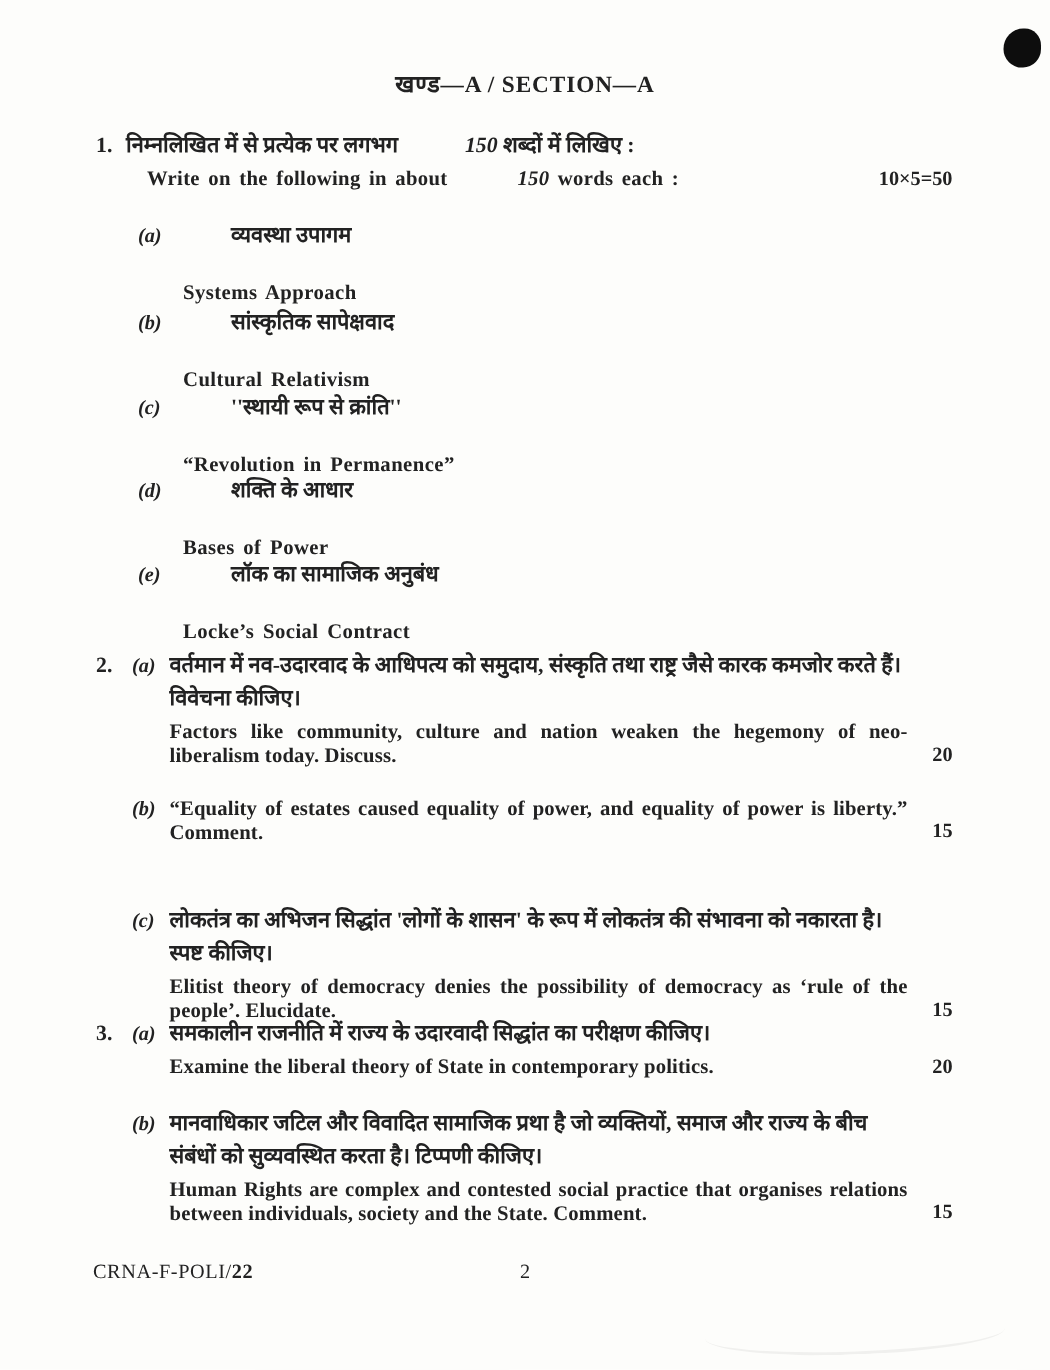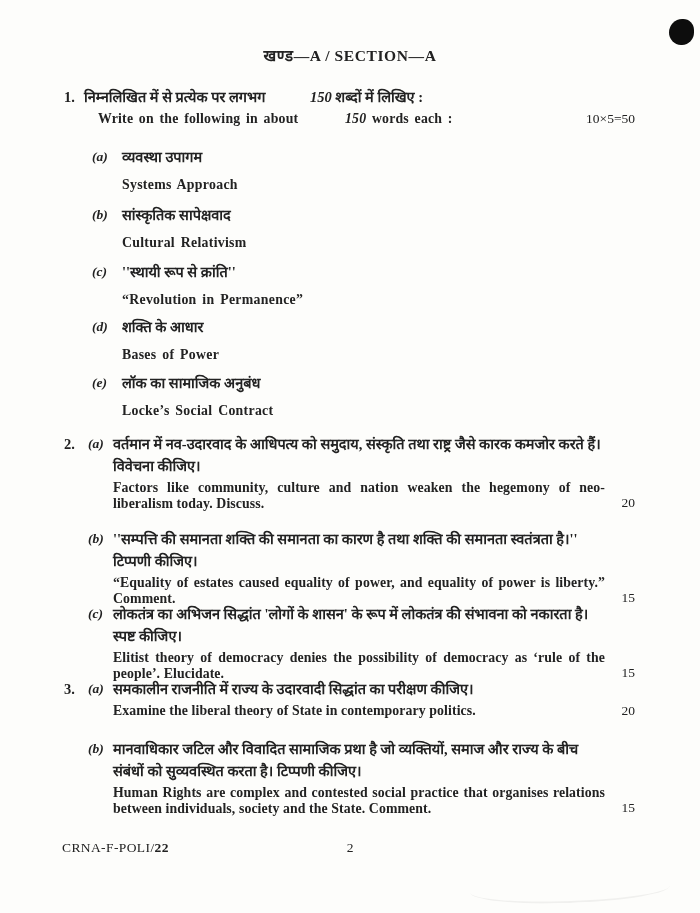--- a/index.html
+++ b/index.html
@@ -23,21 +23,21 @@
     position:absolute;
     top:44px; left:0; right:0;
     text-align:center;
     font-weight:700;
     font-size:15.5px;
     letter-spacing:0.6px;
   }
   .hindi { font-weight:700; font-size:14.5px; line-height:22px; }
   .english { font-weight:700; font-size:13.8px; line-height:15.5px; }
   .qnum { font-weight:700; font-size:14.5px; line-height:22px; }
-  .marks { font-size:13.5px; line-height:16px; font-weight:400; align-self:end; justify-self:end; white-space:nowrap; }
+  .marks { font-size:13.5px; line-height:16px; font-weight:700; align-self:end; justify-self:end; white-space:nowrap; }
   i { font-style:italic;margin-left:41px; }
 
   
   .q-intro {
     position:absolute;
     left:64px; top:86px;
     width:571px;
     display:grid;
     grid-template-columns:20px 1fr 62px;
   }
@@ -45,22 +45,22 @@
 
   
   .item {
     position:absolute;
     left:92px;
     width:500px;
     display:grid;
     grid-template-columns:30px 1fr;
   }
   .ilabel { font-style:italic; font-weight:700; font-size:13.5px; line-height:20px; }
-  .item .hindi { line-height:20px; }
-  .item .english { margin-top:10px; letter-spacing:0.3px; word-spacing:2px; }
+  .item .hindi { line-height:20px;margin-left:32px; }
+  .item .english { margin-top:20px; letter-spacing:0.3px; word-spacing:2px; }
 
   
   .part {
     position:absolute;
     left:64px;
     width:571px;
     display:grid;
     grid-template-columns:24px 25px 492px 30px;
   }
   .plabel { font-style:italic; font-weight:700; font-size:13.5px; line-height:22px; }
@@ -155,21 +155,20 @@
       <div class="hindi">वर्तमान में नव-उदारवाद के आधिपत्य को समुदाय, संस्कृति तथा राष्ट्र जैसे कारक कमजोर करते हैं। विवेचना कीजिए।</div>
       <div class="english">Factors like community, culture and nation weaken the hegemony of neo-liberalism today. Discuss.</div>
     </div>
     <span class="marks">20</span>
   </div>
 
   <div class="part" style="top:528px">
     <span class="qnum"></span>
     <span class="plabel">(b)</span>
     <div>
-      <div class="hindi">''सम्पत्ति की समानता शक्ति की समानता का कारण है तथा शक्ति की समानता स्वतंत्रता है।'' टिप्पणी कीजिए।</div>
       <div class="english">“Equality of estates caused equality of power, and equality of power is liberty.” Comment.</div>
     </div>
     <span class="marks">15</span>
   </div>
 
   <div class="part" style="top:603px">
     <span class="qnum"></span>
     <span class="plabel">(c)</span>
     <div>
       <div class="hindi">लोकतंत्र का अभिजन सिद्धांत 'लोगों के शासन' के रूप में लोकतंत्र की संभावना को नकारता है। स्पष्ट कीजिए।</div>

